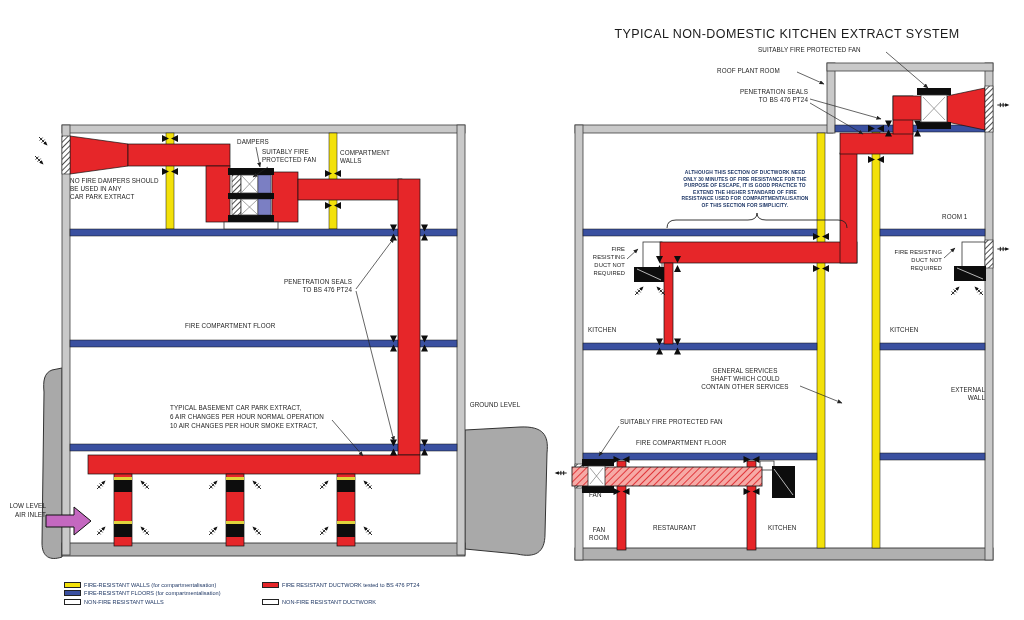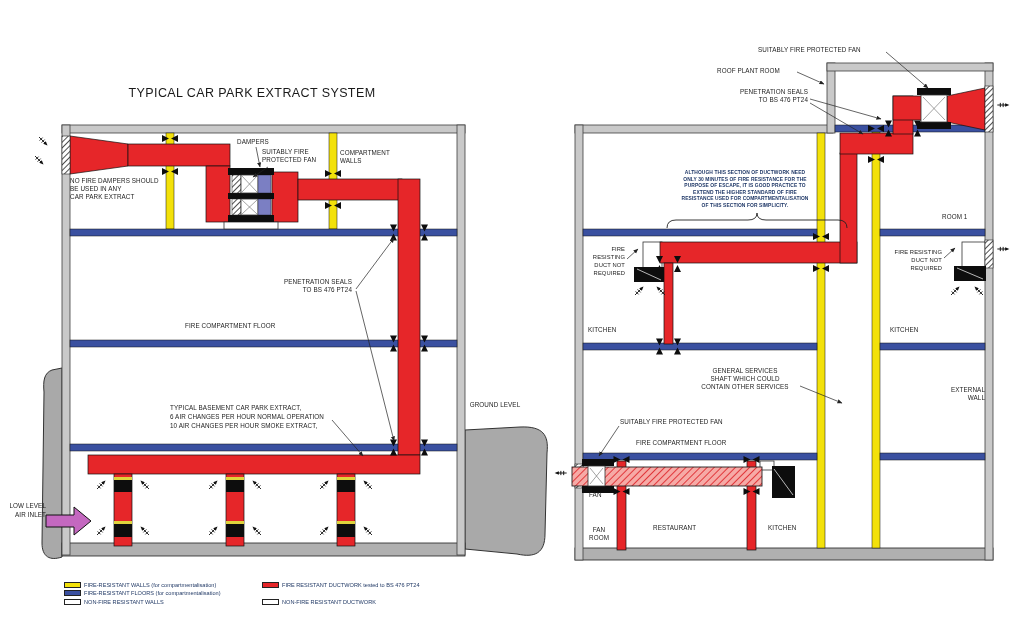--- a/index.html
+++ b/index.html
@@ -261,21 +261,21 @@
     <line class="ld" x1="797" y1="72" x2="824" y2="84" marker-end="url(#ah)"></line>
     <line class="ld" x1="810" y1="99" x2="881" y2="119" marker-end="url(#ah)"></line>
     <line class="ld" x1="810" y1="103" x2="863" y2="134" marker-end="url(#ah)"></line>
     <line class="ld" x1="627" y1="259" x2="638" y2="249" marker-end="url(#ah)"></line>
     <line class="ld" x1="944" y1="258" x2="955" y2="248" marker-end="url(#ah)"></line>
     <line class="ld" x1="800" y1="386" x2="842" y2="403" marker-end="url(#ah)"></line>
     <line class="ld" x1="619" y1="426" x2="599" y2="456" marker-end="url(#ah)"></line>
   </g>
 </svg>
 
-<div class="lbl title" style="left:112px;top:86px;width:280px;">TYPICAL CAR PARK EXTRACT SYSTEM</div>
+<div class="lbl title" style="left:612px;top:27px;width:350px;">TYPICAL NON-DOMESTIC KITCHEN EXTRACT SYSTEM</div>
 
 <div class="lbl" style="left:70px;top:177px;">NO FIRE DAMPERS SHOULD
 BE USED IN ANY
 CAR PARK EXTRACT</div>
 <div class="lbl" style="left:237px;top:138px;">DAMPERS</div>
 <div class="lbl" style="left:262px;top:148px;">SUITABLY FIRE
 PROTECTED FAN</div>
 <div class="lbl" style="left:340px;top:149px;">COMPARTMENT
 WALLS</div>
 <div class="lbl r" style="left:262px;top:278px;width:90px;">PENETRATION SEALS

